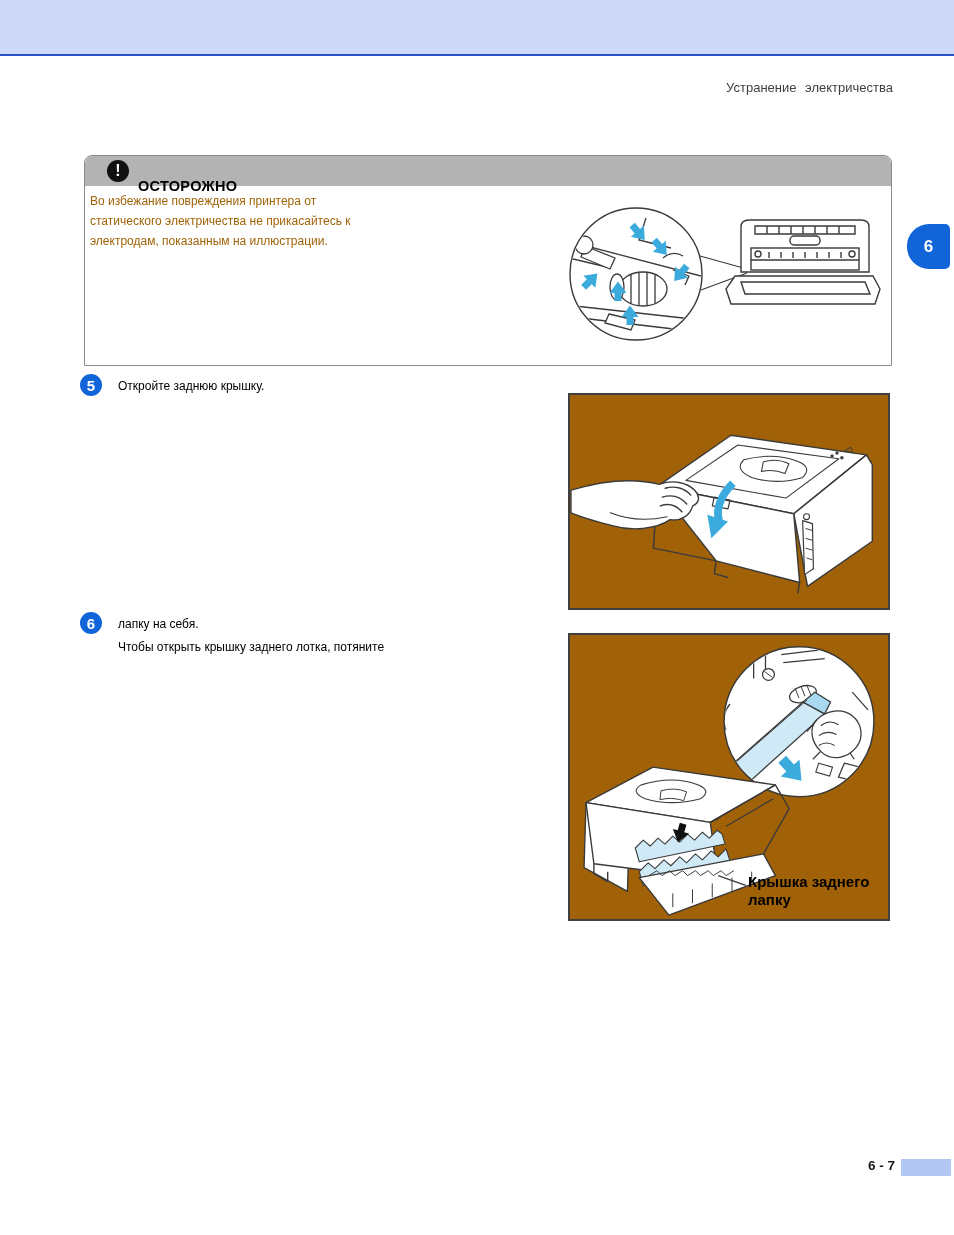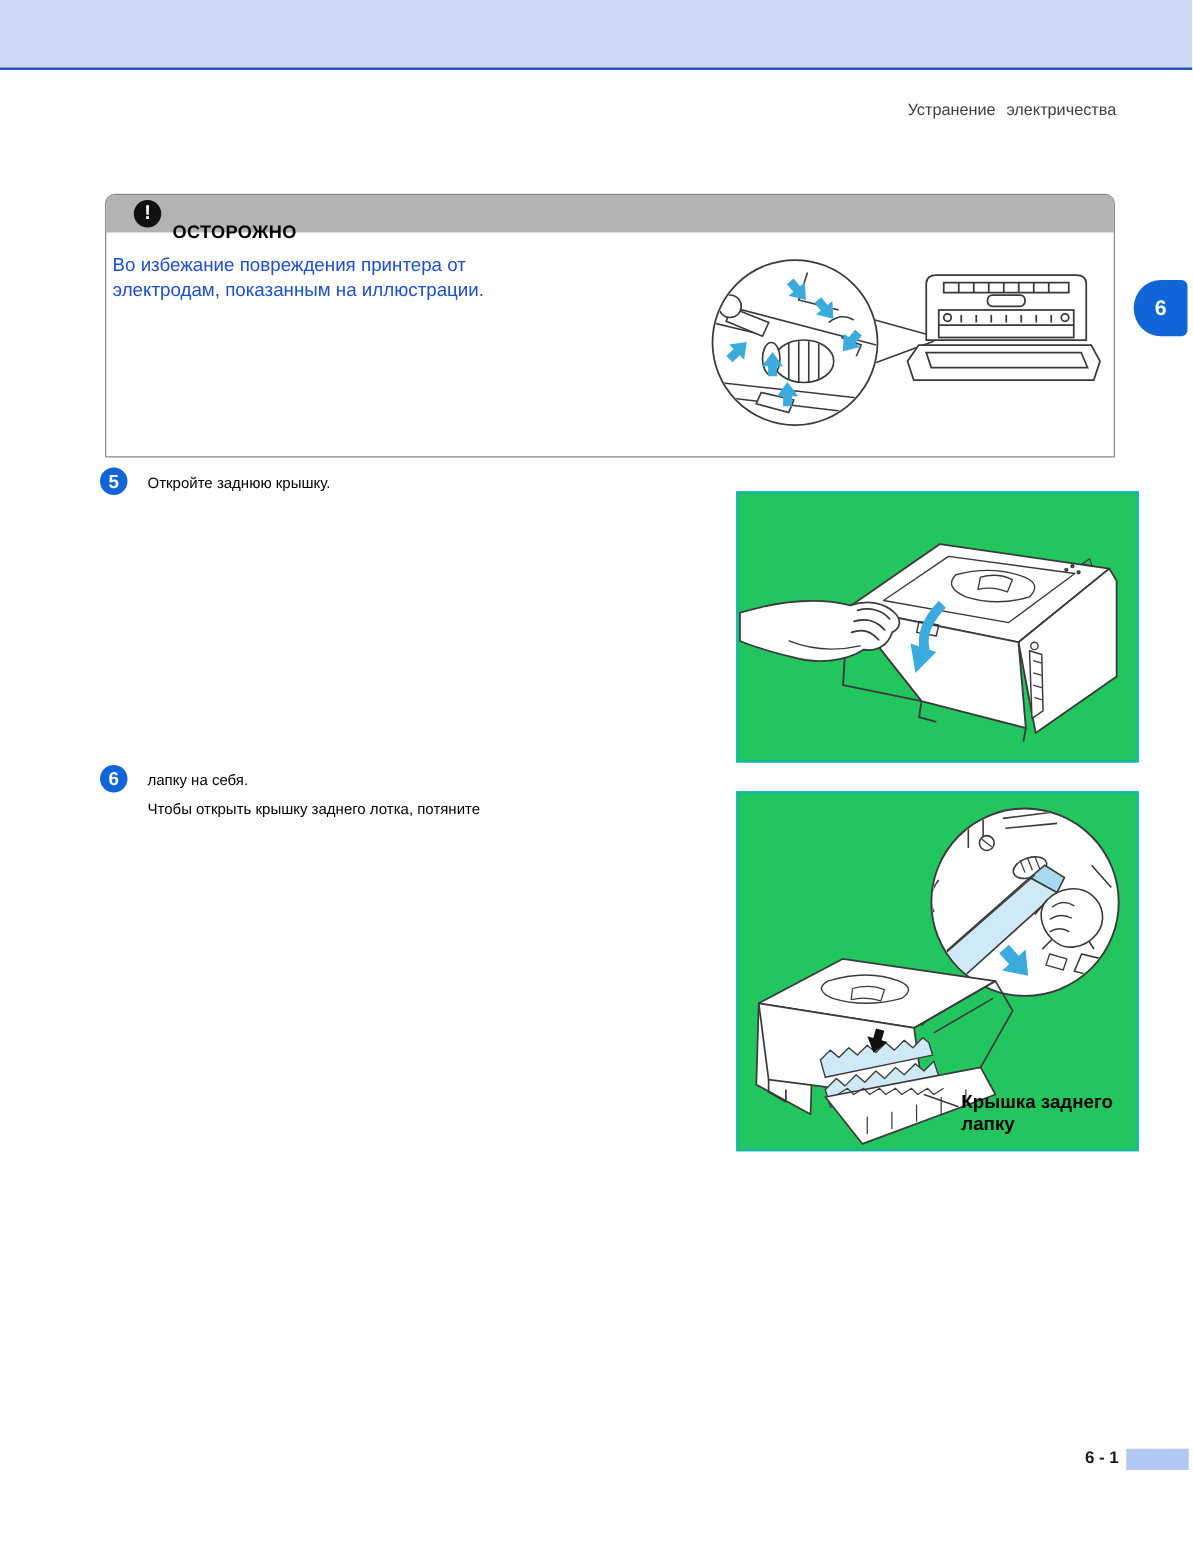--- a/index.html
+++ b/index.html
@@ -17,40 +17,40 @@
   
   .caution-box { position:absolute; left:84px; top:155px; width:808px; height:211px;
                  border:1px solid #8a8a8a; border-radius:8px 8px 0 0; background:#fff; }
   .caution-header { height:30px; background:#b3b3b3; border-radius:7px 7px 0 0;
                     display:flex; align-items:center; padding-left:22px; }
   .caution-icon { width:22px; height:22px; border-radius:50%; background:#111;
                   color:#fff; font-weight:bold; font-size:16px; display:flex;
                   align-items:center; justify-content:center; }
   .caution-title { margin-left:9px; font-weight:bold; font-size:14.5px; color:#000;
                    letter-spacing:.3px;margin-top:29px; }
-  .caution-body { padding:17px 0 0 5px; font-size:15px; line-height:20px; color:#1d4ed8; }
+  .caution-body { padding:5px 0 0 5px; font-size:12px; line-height:20px; color:#a16207; }
   .fig-a { position:absolute; left:466px; top:40px; width:332px; height:160px; }
 
   
   .chapter-tab { position:absolute; left:907px; top:224px; width:43px; height:45px;
                  background:#1264d9; border-radius:22px 5px 5px 22px; color:#fff;
                  font-weight:bold; font-size:17px; display:flex; align-items:center;
                  justify-content:center; }
 
   
   .step { position:absolute; left:80px; display:flex; }
   .step-circle { width:22px; height:22px; border-radius:50%; background:#1264d9;
                  color:#fff; font-weight:bold; font-size:15px; display:flex;
                  align-items:center; justify-content:center; flex:0 0 22px; }
   .step-text { margin-left:16px; font-size:12px; line-height:23px; color:#000; padding-top:1px; }
   .step-5 { top:374px; }
   .step-6 { top:612px; }
 
   
-  .figure-box { position:absolute; left:589px; background:#22c55e; border:2px solid #14b8a6; }
+  .figure-box { position:absolute; left:568px; background:#a16207; border:2px solid #404040; }
   .fig-b { top:393px; width:322px; height:217px; }
   .fig-c { top:633px; width:322px; height:288px; }
   .figure-box svg { display:block; width:100%; height:100%; }
   .fig-label { position:absolute; left:178px; top:238px; font-weight:bold;
                font-size:15px; line-height:17.5px; color:#000; }
 
   
   .page-number { position:absolute; top:1158px; right:59px; font-weight:bold;
                  font-size:13.5px; color:#1a1a1a; }
   .footer-accent { position:absolute; top:1159px; right:3px; width:50px; height:17px;
@@ -65,20 +65,21 @@
 
   <div class="running-header">Устранение электричества</div>
 
   <section class="caution-box">
     <div class="caution-header">
       <span class="caution-icon">!</span>
       <span class="caution-title">ОСТОРОЖНО</span>
     </div>
     <div class="caution-body">
       <div>Во избежание повреждения принтера от</div>
+      <div>статического электричества не прикасайтесь к</div>
       <div>электродам, показанным на иллюстрации.</div>
     </div>
 
     <div class="fig-a">
       <svg viewBox="0 0 332 160">
         <defs>
           <clipPath id="clipA">
               <circle cx="85" cy="78" r="65"></circle>
             </clipPath>
           <path id="arr" d="M-3.5,-9 L3.5,-9 L3.5,-1 L8.5,-1 L0,10.5 L-8.5,-1 L-3.5,-1 Z"></path>
@@ -221,16 +222,16 @@
         <path d="M150,244 L178,254" stroke-width="1.3"></path>
       </g>
       <use href="#arr" transform="translate(112,200) rotate(16)" fill="#111"></use>
     </svg>
     <div class="fig-label">
       <div>Крышка заднего</div>
       <div>лапку</div>
     </div>
   </div>
 
-  <div class="page-number">6 - 1</div>
+  <div class="page-number">6 - 7</div>
   <div class="footer-accent"></div>
 
 </div>
 
 </body></html>

